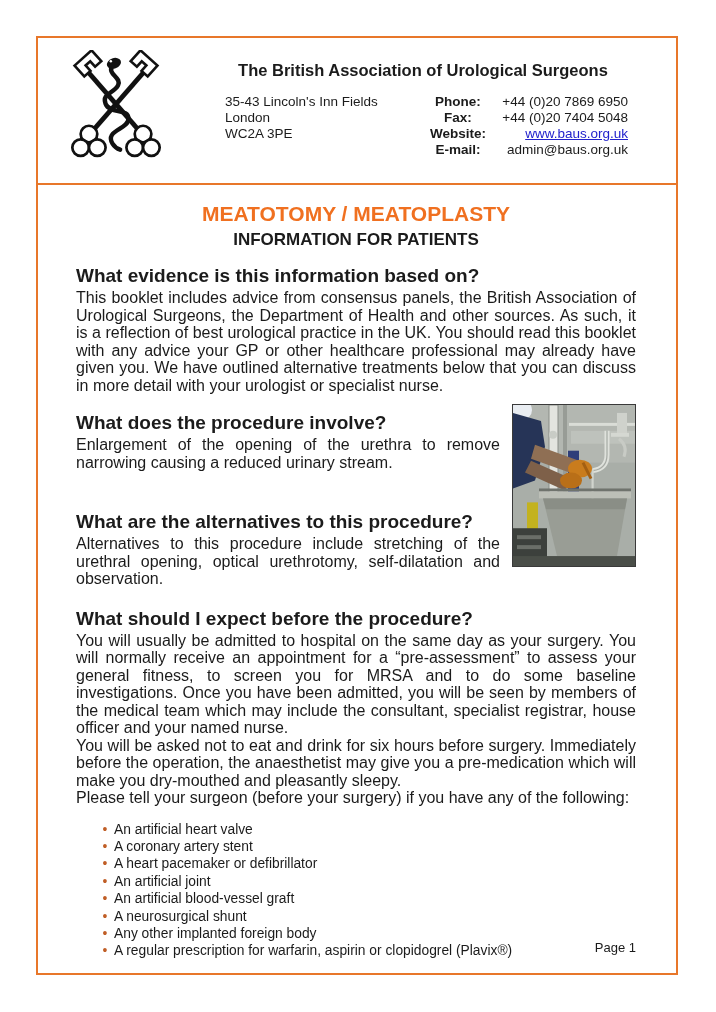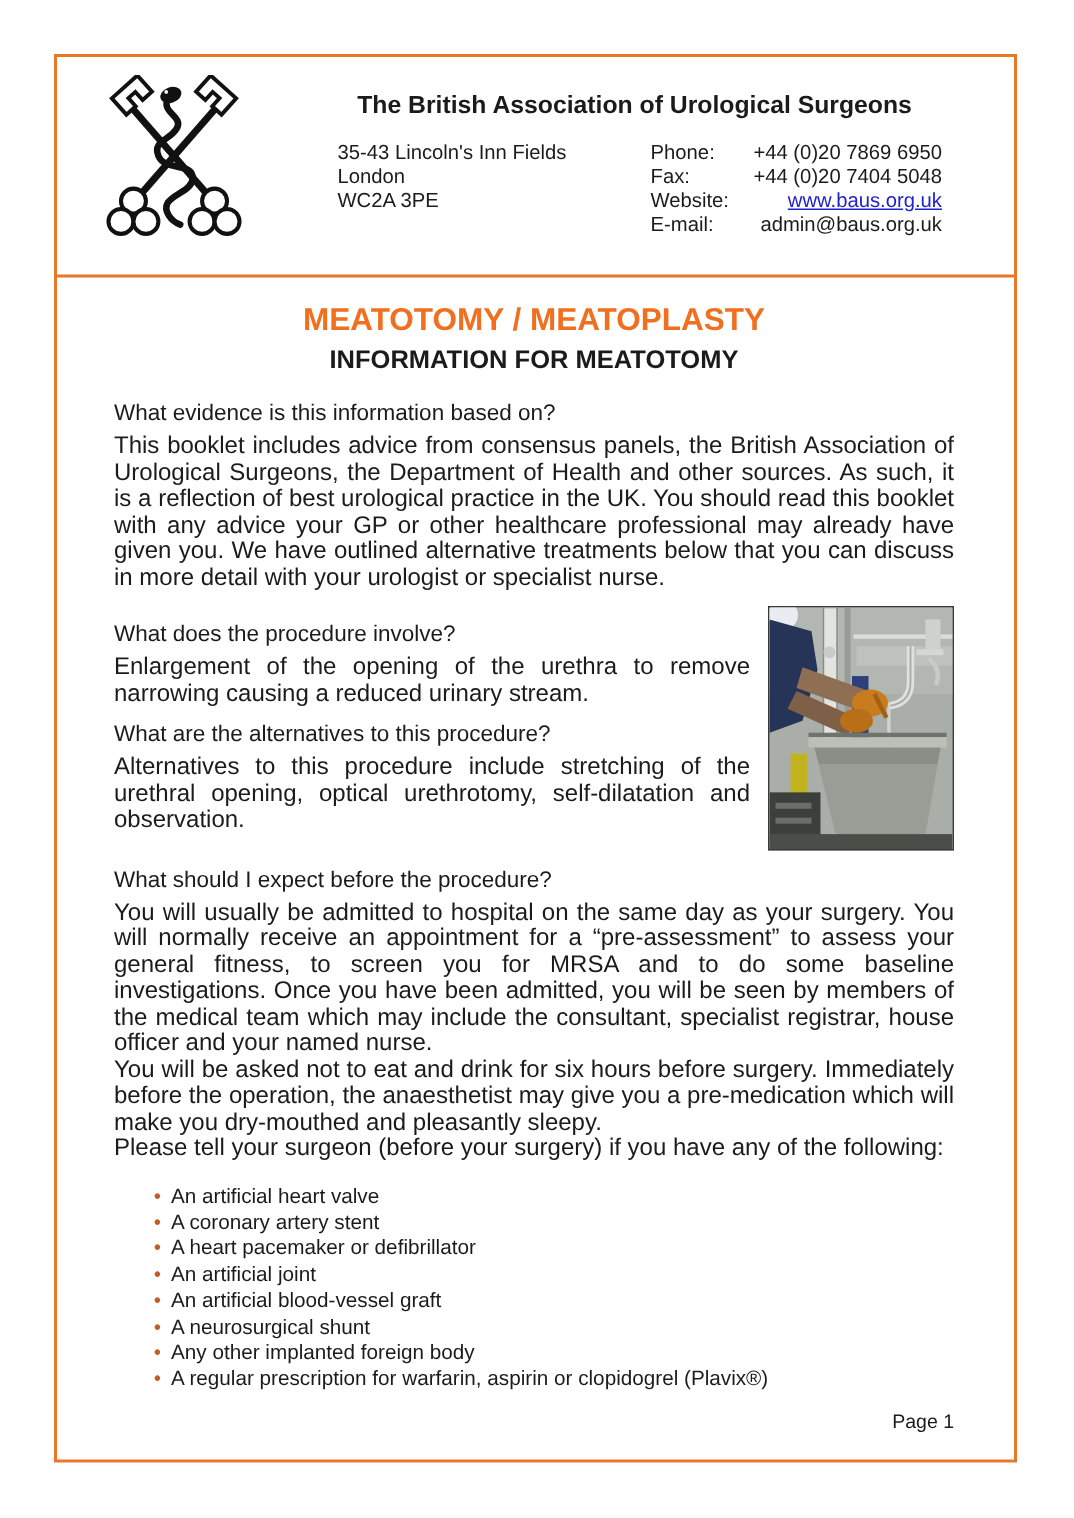--- a/index.html
+++ b/index.html
@@ -23,39 +23,39 @@
   }
   .address {
     position:absolute; left:187px; top:56px;
     font-size:13.5px; line-height:16px;
   }
   .contacts {
     position:absolute; right:48px; top:56px;
     display:grid; grid-template-columns:auto 128px; column-gap:14px;
     font-size:13.5px; line-height:16px;
   }
-  .contact-label { font-weight:normal; text-align:left; }
+  .contact-label { font-weight:bold; text-align:center; }
   .contact-value { text-align:right; }
   .link { color:var(--link_blue,#2222CC); text-decoration:underline; cursor:pointer; }
   .header-rule {
     position:absolute; left:0; right:0; top:145px;
     border-top:2px solid var(--accent_orange,#E8772A);
   }
   
   .content { position:absolute; left:0; right:0; top:147px; bottom:0; padding:10px 40px 0 38px; }
   .doc-title {
     margin:6px 0 0; text-align:center; font-weight:bold; font-size:21px; line-height:25px;
     color:var(--title_orange,#F07020);
   }
   .doc-subtitle { margin:3px 0 0; text-align:center; font-weight:bold; font-size:17px; line-height:21px; }
   .sec { margin-top:18px; }
-  .sec h3 { margin:0 0 3px; font-size:15px; line-height:21px; font-weight:normal; }
+  .sec h3 { margin:0 0 3px; font-size:19px; line-height:21px; font-weight:bold; }
   .sec p { margin:0; font-size:16px; line-height:17.5px; text-align:justify; }
   .sec1 { margin-top:15px; }
-  .sec3 { margin-top:8px; }
+  .sec3 { margin-top:40px; }
   .sec4 { margin-top:20px; clear:right; }
   .sec4 p + p { }
   .photo {
     float:right; width:124px; height:163px; margin:-8px 0 8px 12px;
     border:1px solid #3a3a3a; box-sizing:border-box; background:#a9aea8;
   }
   .photo svg { display:block; width:100%; height:100%; }
   .checklist { margin-top:14px; padding-left:20px; }
   .check-row { display:flex; font-size:13.8px; line-height:17.4px; }
   .bullet { flex:0 0 18px; width:18px; text-align:center; color:var(--bullet_orange,#C05E26); }
@@ -108,21 +108,21 @@
       <div class="contact-value"><span class="link">www.baus.org.uk</span></div>
       <div class="contact-label">E-mail:</div>
       <div class="contact-value">admin@baus.org.uk</div>
     </div>
 
     <div class="header-rule"></div>
 
     <div class="content">
 
       <div class="doc-title">MEATOTOMY / MEATOPLASTY</div>
-      <div class="doc-subtitle">INFORMATION FOR MEATOTOMY</div>
+      <div class="doc-subtitle">INFORMATION FOR PATIENTS</div>
 
       <div class="sec sec1">
         <h3>What evidence is this information based on?</h3>
         <p>This booklet includes advice from consensus panels, the British Association of Urological Surgeons, the Department of Health and other sources.  As such, it is a reflection of best urological practice in the UK.  You should read this booklet with any advice your GP or other healthcare professional may already have given you.  We have outlined alternative treatments below that you can discuss in more detail with your urologist or specialist nurse.</p>
       </div>
 
       <div class="sec sec2">
         <div class="photo" title="surgeon scrubbing hands at operating-theatre sink wearing orange gloves">
           <svg viewBox="0 0 122 162" preserveAspectRatio="none" xmlns="http://www.w3.org/2000/svg">
             <rect width="122" height="162" fill="#A9AEA8"></rect>

